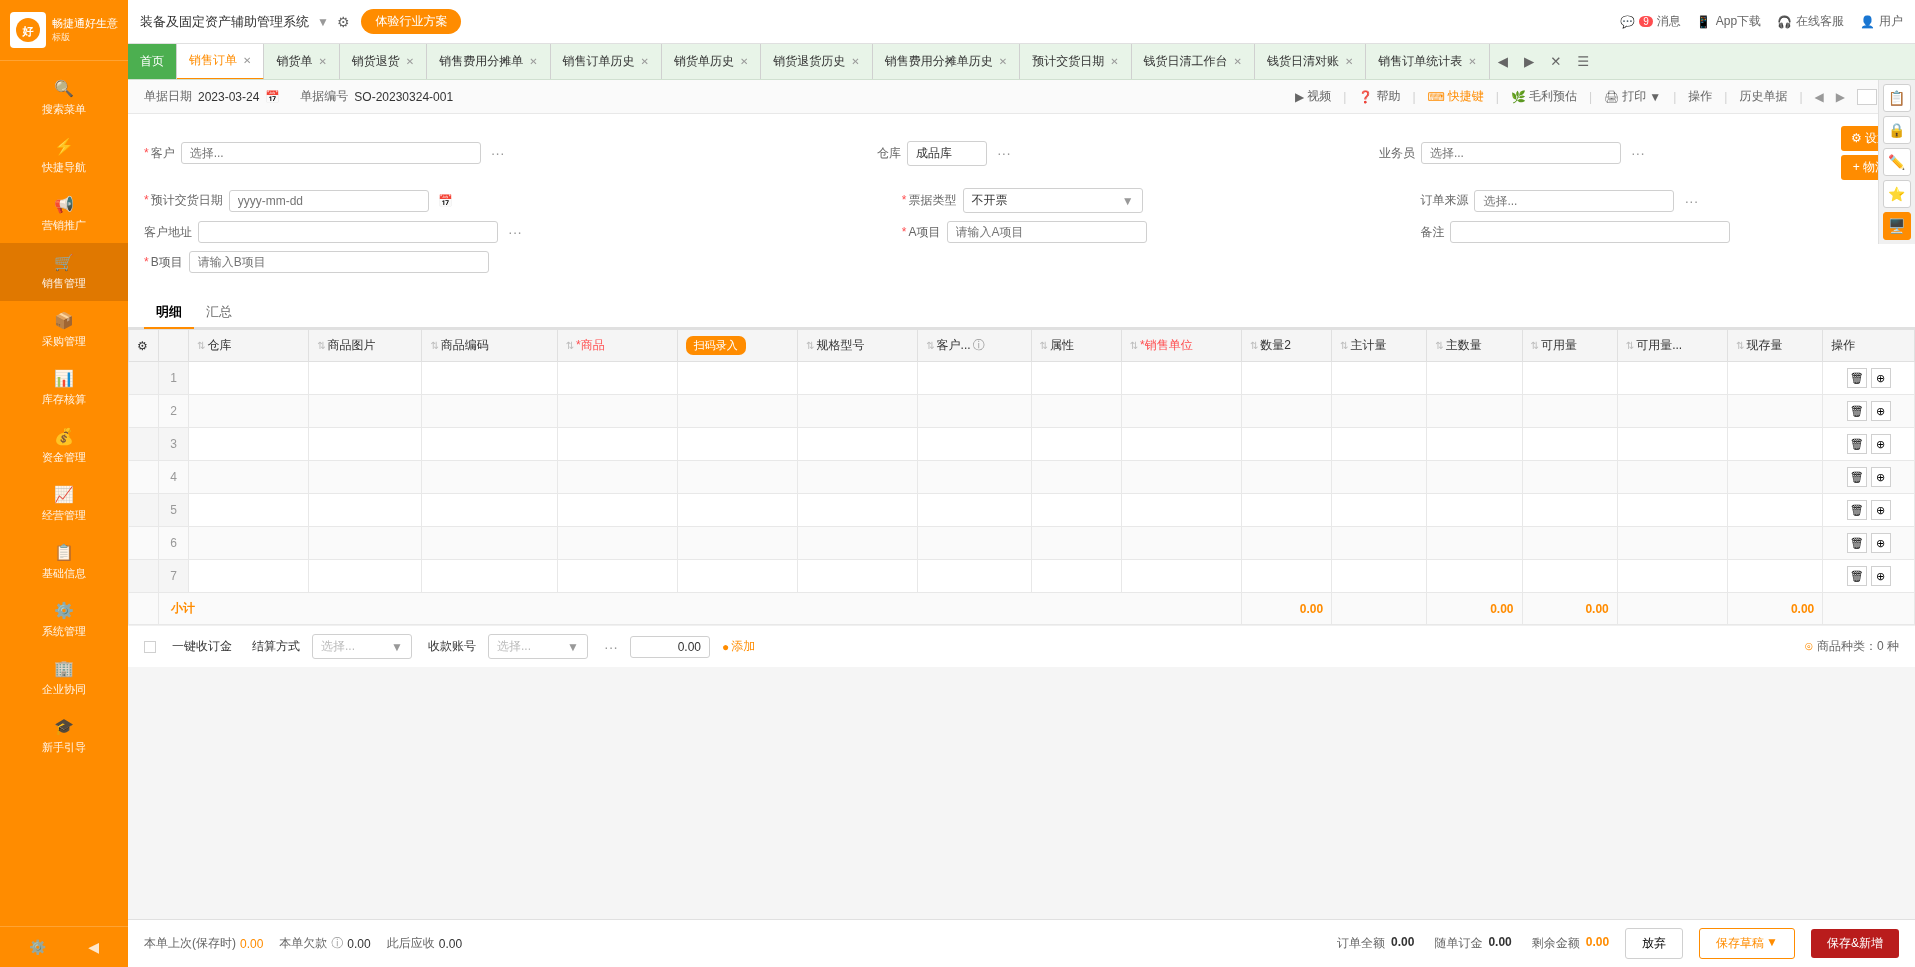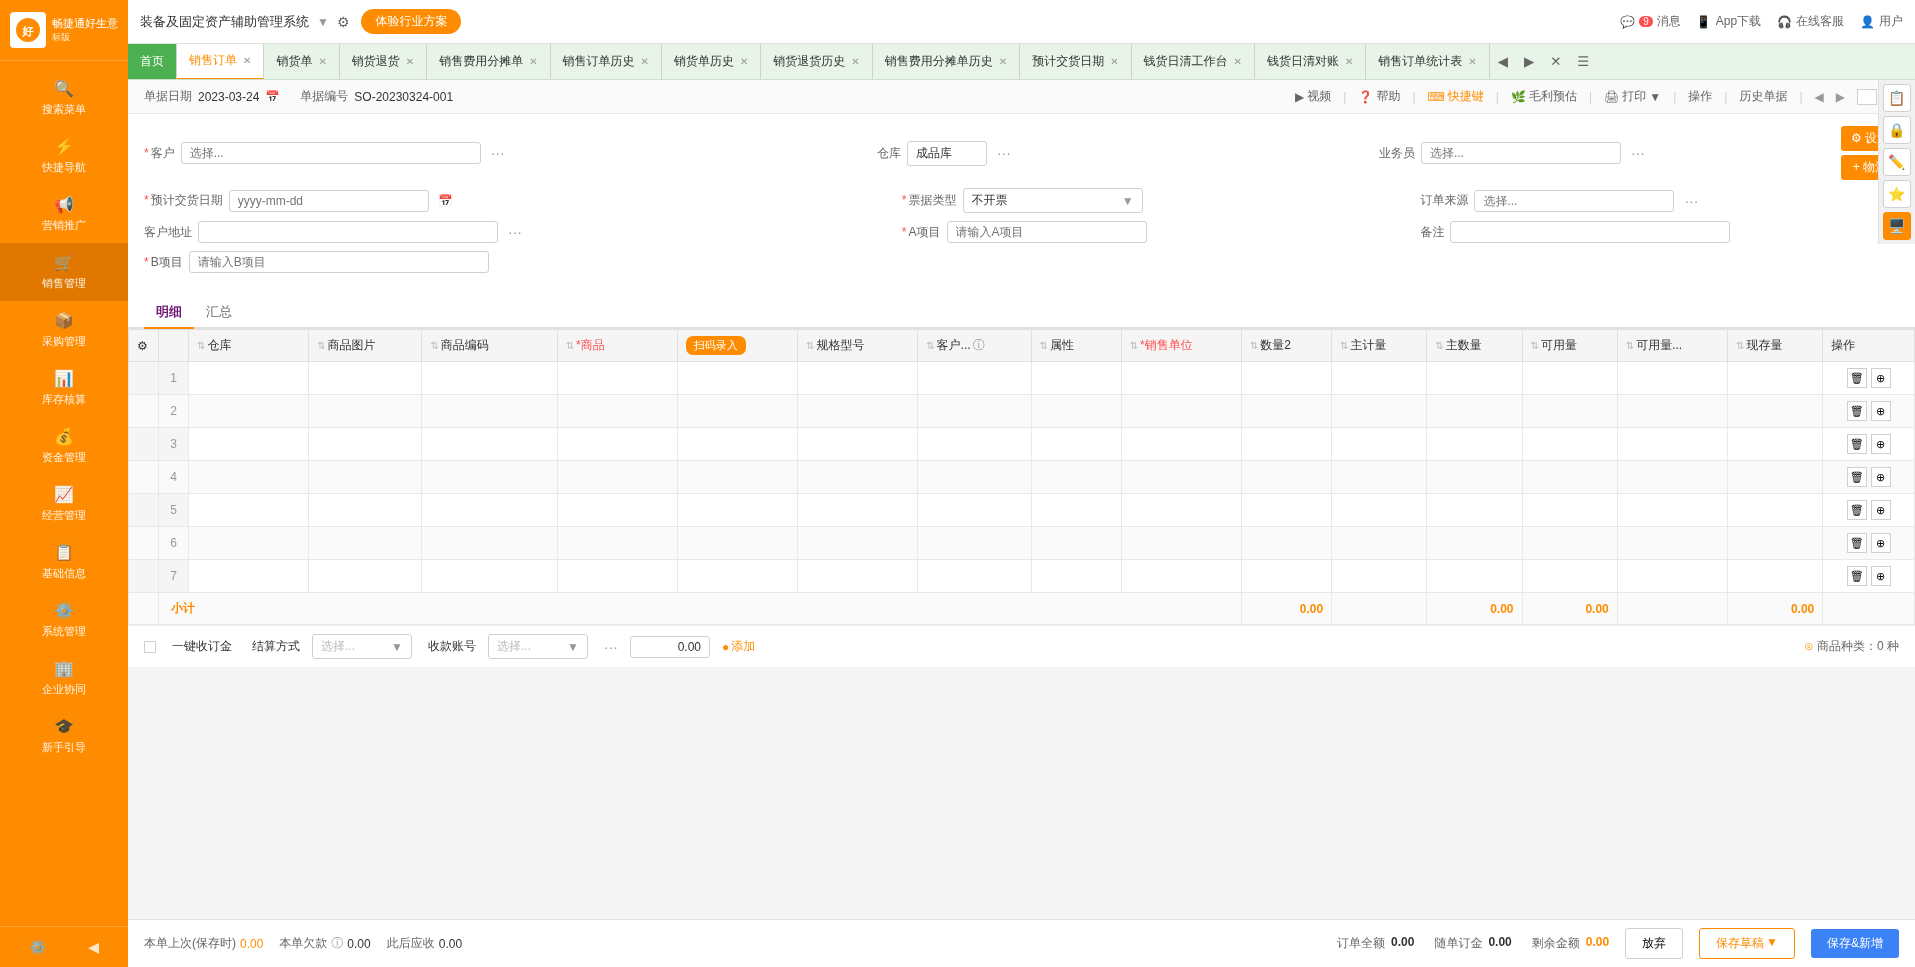--- a/index.html
+++ b/index.html
@@ -58,21 +58,21 @@
     .form-dots { color: #999; font-size: 14px; cursor: pointer; margin-left: 4px; }
     .form-select { display: flex; align-items: center; border: 1px solid #d0d0d0; border-radius: 3px; padding: 3px 8px; font-size: 12px; background: white; flex: 1; cursor: pointer; }
     .form-select-arrow { margin-left: auto; color: #999; }
     .right-panel { position: fixed; right: 0; top: 80px; display: flex; flex-direction: column; gap: 4px; padding: 4px; background: #f0f0f0; border-left: 1px solid #e0e0e0; }
     .right-panel-btn { width: 28px; height: 28px; border: 1px solid #d0d0d0; background: white; border-radius: 3px; display: flex; align-items: center; justify-content: center; cursor: pointer; font-size: 14px; }
     .right-panel-btn.orange { background: #ff8c00; color: white; border-color: #ff8c00; }
 
     
     .detail-tabs { display: flex; gap: 0; border-bottom: 2px solid #e0e0e0; padding: 0 16px; margin-top: 4px; }
     .detail-tab { padding: 6px 12px; font-size: 13px; cursor: pointer; color: #666; }
-    .detail-tab.active { color: #701a75; border-bottom: 2px solid #ff8c00; margin-bottom: -2px; font-weight: bold; text-align: right; }
+    .detail-tab.active { color: #000000; border-bottom: 2px solid #ff8c00; margin-bottom: -2px; font-weight: bold; text-align: right; }
 
     
     .data-table { width: 100%; border-collapse: collapse; font-size: 12px; }
     .data-table th { background: #f5f5f5; border: 1px solid #e0e0e0; padding: 6px 8px; text-align: left; white-space: nowrap; color: #333; font-weight: normal; }
     .data-table td { border: 1px solid #e8e8e8; padding: 6px 8px; height: 32px; }
     .data-table tr:nth-child(even) td { background: #fafafa; }
     .col-num { width: 30px; text-align: center; color: #999; background: #f5f5f5; }
     .th-sort { display: flex; align-items: center; gap: 2px; }
     .sort-icon { color: #bbb; font-size: 10px; }
     .scan-btn { background: #ff8c00; color: white; border: none; border-radius: 7px; padding: 2px 8px; font-size: 11px; cursor: pointer; white-space: nowrap; }
@@ -95,21 +95,21 @@
     .bottom-info span.orange { color: #ff8c00; }
     .bottom-right { margin-left: auto; display: flex; align-items: center; gap: 16px; }
     .order-summary { text-align: right; font-size: 12px; margin-left: 24px; }
     .order-summary-row { display: flex; gap: 20px; justify-content: flex-end; }
     .order-summary-item { display: flex; gap: 6px; }
     .order-summary-item label { color: #666; }
     .order-summary-item .val { color: #333; font-weight: bold; }
     .order-summary-item .val.orange { color: #ff8c00; }
     .btn-discard { border: 1px solid #d0d0d0; background: white; padding: 6px 16px; border-radius: 3px; cursor: pointer; font-size: 12px; }
     .btn-save-draft { border: 1px solid #ff8c00; background: white; color: #ff8c00; padding: 6px 16px; border-radius: 3px; cursor: pointer; font-size: 12px; display: flex; align-items: flex-start; gap: 2px; }
-    .btn-save-new { background: #3b82f6; color: white; border: none; padding: 6px 16px; border-radius: 3px; cursor: pointer; font-size: 12px; }
+    .btn-save-new { background: #b91c1c; color: white; border: none; padding: 6px 16px; border-radius: 3px; cursor: pointer; font-size: 12px; }
 
     
     .checkbox { width: 12px; height: 12px; border: 1px solid #d0d0d0; display: inline-block; vertical-align: middle; cursor: pointer; }
 
     
     .payment-row { padding: 8px 16px; display: flex; align-items: center; gap: 12px; border-top: 1px solid #f0f0f0; font-size: 12px; }
     .payment-row .form-select { max-width: 120px; }
     .add-btn { color: #ff8c00; cursor: pointer; display: flex; align-items: center; gap: 2px; }
     .goods-count { margin-left: auto; font-size: 12px; color: #666; }
     .col-settings { width: 28px; text-align: center; }

